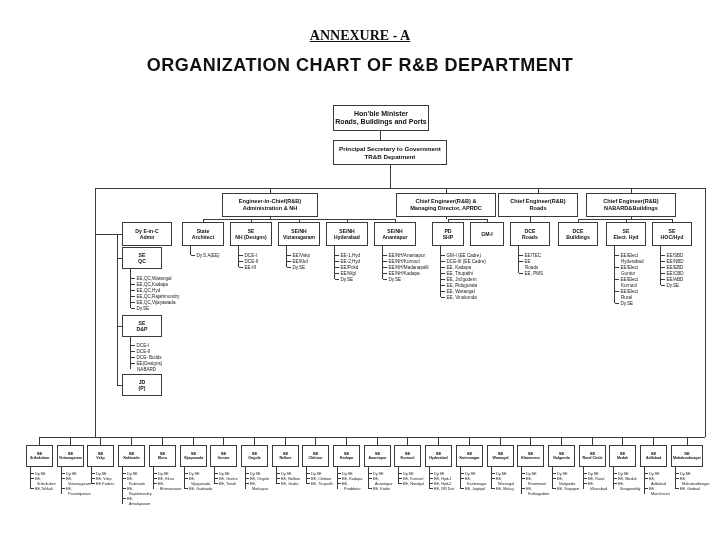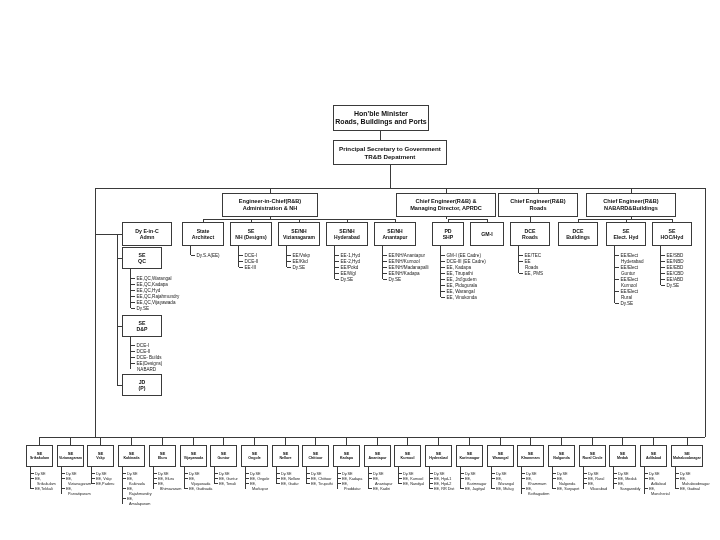--- a/index.html
+++ b/index.html
@@ -21,20 +21,22 @@
   .leaf-item.cont{padding-left:6px;}
   .bottom-list .leaf-item{height:5px;font-size:3.8px;}
   .bottom-list .leaf-item .tick{width:3px;margin-right:1px;}
   .bbox .se{font-size:4.2px;}
   .bbox .nm{font-size:3.6px;}
 </style>
 </head>
 <body>
 
 <div id="slide">
+  <div id="annexure">ANNEXURE - A</div>
+  <div id="main-title">ORGANIZATION CHART OF R&amp;B DEPARTMENT</div>
   <svg id="wires" width="720" height="540">
       <line x1="39.5" y1="437" x2="39.5" y2="445" stroke="#3a3a3a" stroke-width="1" shape-rendering="crispEdges"></line>
       <line x1="30" y1="467" x2="30" y2="471" stroke="#3a3a3a" stroke-width="1" shape-rendering="crispEdges"></line>
       <line x1="70.5" y1="437" x2="70.5" y2="445" stroke="#3a3a3a" stroke-width="1" shape-rendering="crispEdges"></line>
       <line x1="61" y1="467" x2="61" y2="471" stroke="#3a3a3a" stroke-width="1" shape-rendering="crispEdges"></line>
       <line x1="100.5" y1="437" x2="100.5" y2="445" stroke="#3a3a3a" stroke-width="1" shape-rendering="crispEdges"></line>
       <line x1="91" y1="467" x2="91" y2="471" stroke="#3a3a3a" stroke-width="1" shape-rendering="crispEdges"></line>
       <line x1="131.5" y1="437" x2="131.5" y2="445" stroke="#3a3a3a" stroke-width="1" shape-rendering="crispEdges"></line>
       <line x1="122" y1="467" x2="122" y2="471" stroke="#3a3a3a" stroke-width="1" shape-rendering="crispEdges"></line>
       <line x1="162.5" y1="437" x2="162.5" y2="445" stroke="#3a3a3a" stroke-width="1" shape-rendering="crispEdges"></line>

